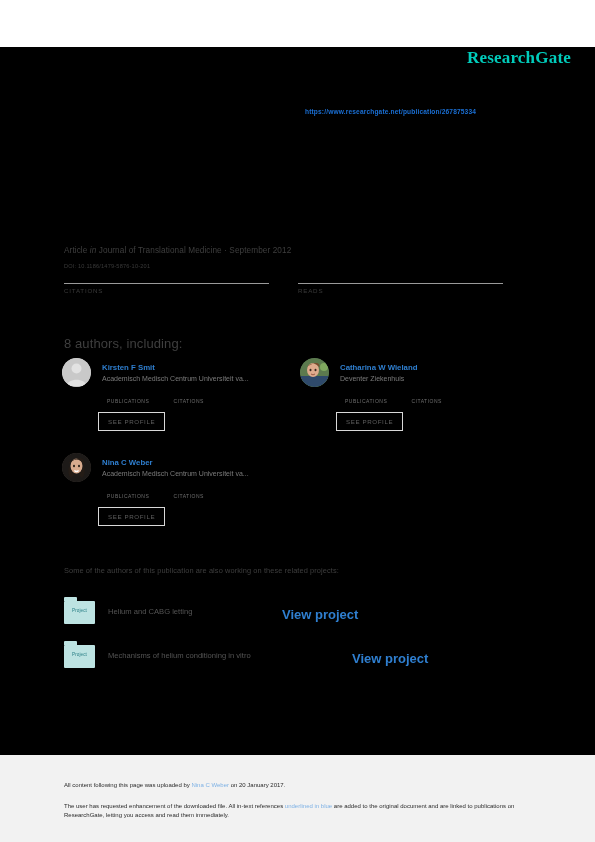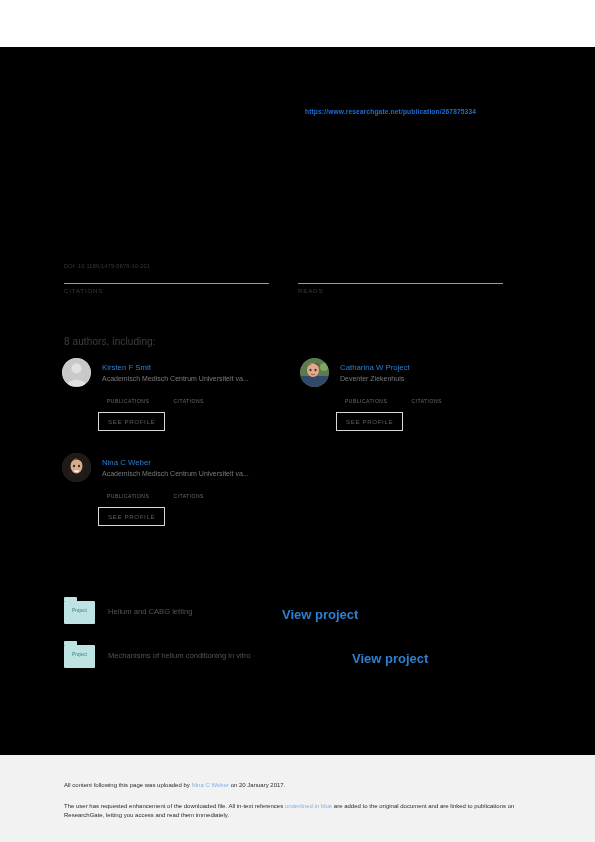--- a/index.html
+++ b/index.html
@@ -135,21 +135,21 @@
     font-size: 6.2px;
     letter-spacing: .8px;
     color: #3a3a3a;
   }
 
   
   .authors-head {
     position: absolute;
     left: 64px;
     top: 336px;
-    font-size: 10px;
+    font-size: 13px;
     color: #3f3f3f;
     letter-spacing: .1px;
   }
   .author {
     position: absolute;
     width: 230px;
   }
   .author.a1 { left: 62px;  top: 358px; }
   .author.a2 { left: 300px; top: 358px; }
   .author.a3 { left: 62px;  top: 453px; }
@@ -163,21 +163,21 @@
     background: #c9c9c9;
   }
   .avatar.generic svg { display: block; }
   .avatar.photo-a { background: #4c6b4a; }
   .avatar.photo-b { background: #3a3530; }
 
   .author .name {
     position: absolute;
     left: 40px; top: 5px;
     font-size: 7.8px;
-    font-weight: normal;
+    font-weight: bold;
     color: #2f7fd0;
     white-space: nowrap;
   }
   .author .affil {
     position: absolute;
     left: 40px; top: 17px;
     font-size: 7px;
     color: #7b7b7b;
     white-space: nowrap;
   }
@@ -306,26 +306,32 @@
 </style>
 </head>
 <body>
 
 <div class="page">
 
   <div class="top-white"></div>
   <div class="dark-area"></div>
   <div class="footer-area"></div>
 
+  <div class="brand">ResearchGate</div>
 
   <div class="pub-url">https://www.researchgate.net/publication/267875334</div>
 
   <div class="title-kind">ARTICLE</div>
   <div class="title-block">Helium induces preconditioning in human endothelium in vivo</div>
 
+  <div class="meta-line">
+    <span>Article</span>
+    <span class="ital">in</span>
+    <span>Journal of Translational Medicine · September 2012</span>
+  </div>
   <div class="doi-line">DOI: 10.1186/1479-5876-10-201</div>
 
   <div class="stat citations">
     <div class="rule"></div>
     <div class="num"></div>
     <div class="lbl">CITATIONS</div>
   </div>
   <div class="stat reads">
     <div class="rule"></div>
     <div class="num"></div>
@@ -370,21 +376,21 @@
           <rect x="0" y="18" width="29" height="11" fill="#2f4a6b"></rect>
           <ellipse cx="13" cy="12" rx="6" ry="7" fill="#e0ab8d"></ellipse>
           <path d="M6.5 9 q6.5 -7 13 0 q0 -8 -13 0 Z" fill="#7a4a2c"></path>
           <ellipse cx="10.5" cy="12" rx="1" ry="1.2" fill="#3a2a20"></ellipse>
           <ellipse cx="15.5" cy="12" rx="1" ry="1.2" fill="#3a2a20"></ellipse>
           <path d="M11 16 q2 1.8 4 0" stroke="#9c5a46" stroke-width="1" fill="none"></path>
           <circle cx="24" cy="9" r="4" fill="#7fa85e"></circle>
         </g>
       </svg>
     </div>
-    <div class="name">Catharina W Project</div>
+    <div class="name">Catharina W Wieland</div>
     <div class="affil">Deventer Ziekenhuis</div>
     <div class="statrow">
       <div class="ministat pub">
         <div class="n"></div>
         <div class="t">PUBLICATIONS</div>
       </div>
       <div class="ministat cit">
         <div class="n"></div>
         <div class="t">CITATIONS</div>
       </div>
@@ -420,20 +426,21 @@
         <div class="t">PUBLICATIONS</div>
       </div>
       <div class="ministat cit">
         <div class="n"></div>
         <div class="t">CITATIONS</div>
       </div>
     </div>
     <button class="see-profile">SEE PROFILE</button>
   </div>
 
+  <div class="projects-head">Some of the authors of this publication are also working on these related projects:</div>
 
   <div class="project p1">
     <div class="folder">
       <div class="tab"></div>
       <div class="body"></div>
       <div class="word">Project</div>
     </div>
     <div class="ptitle">Helium and CABG letting</div>
     <div class="plink">View project</div>
   </div>

